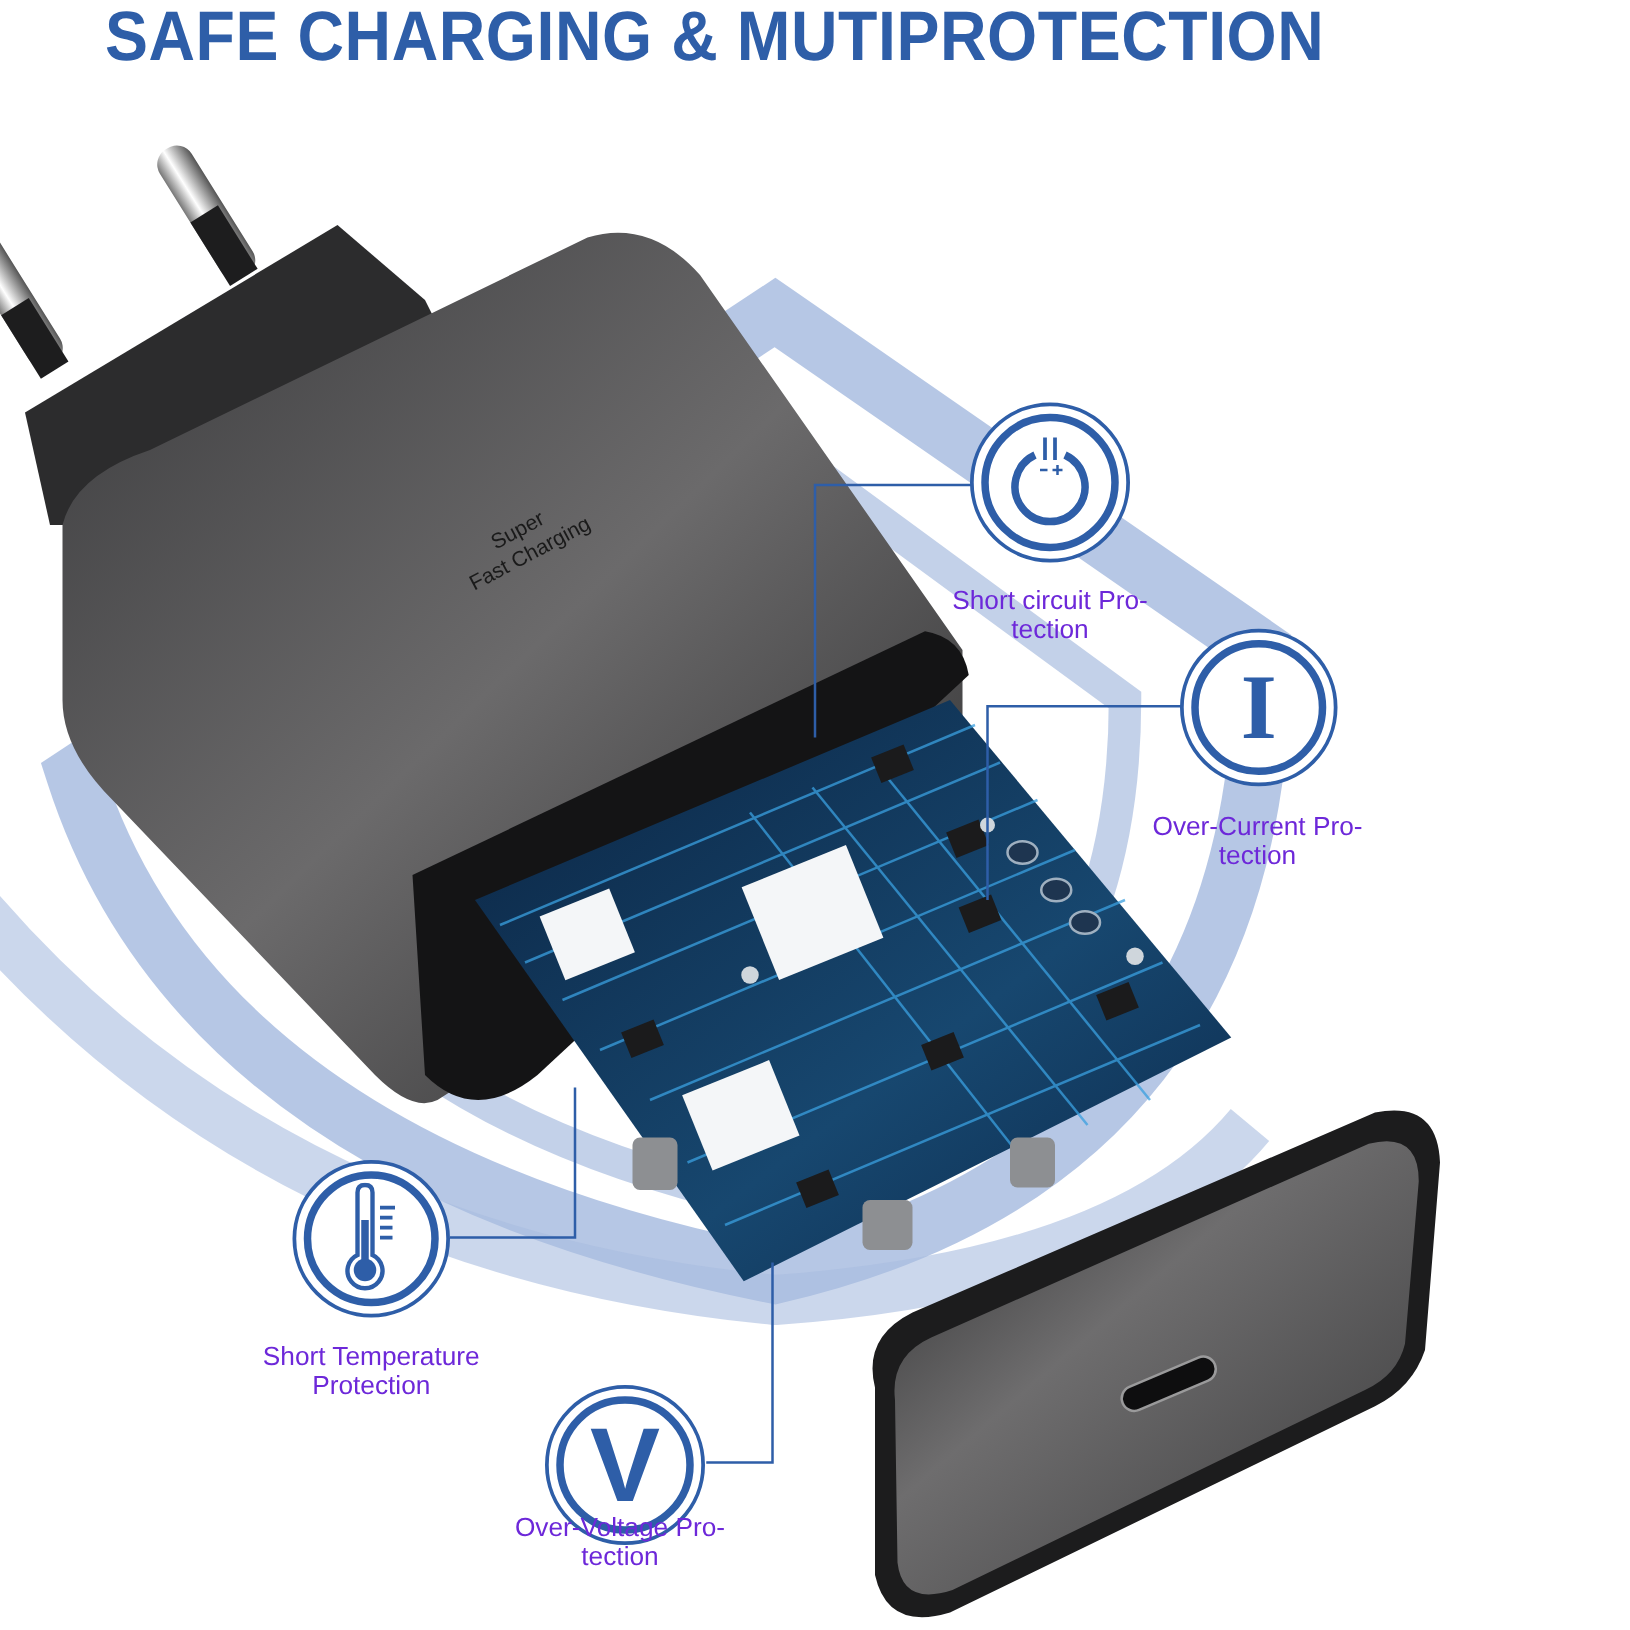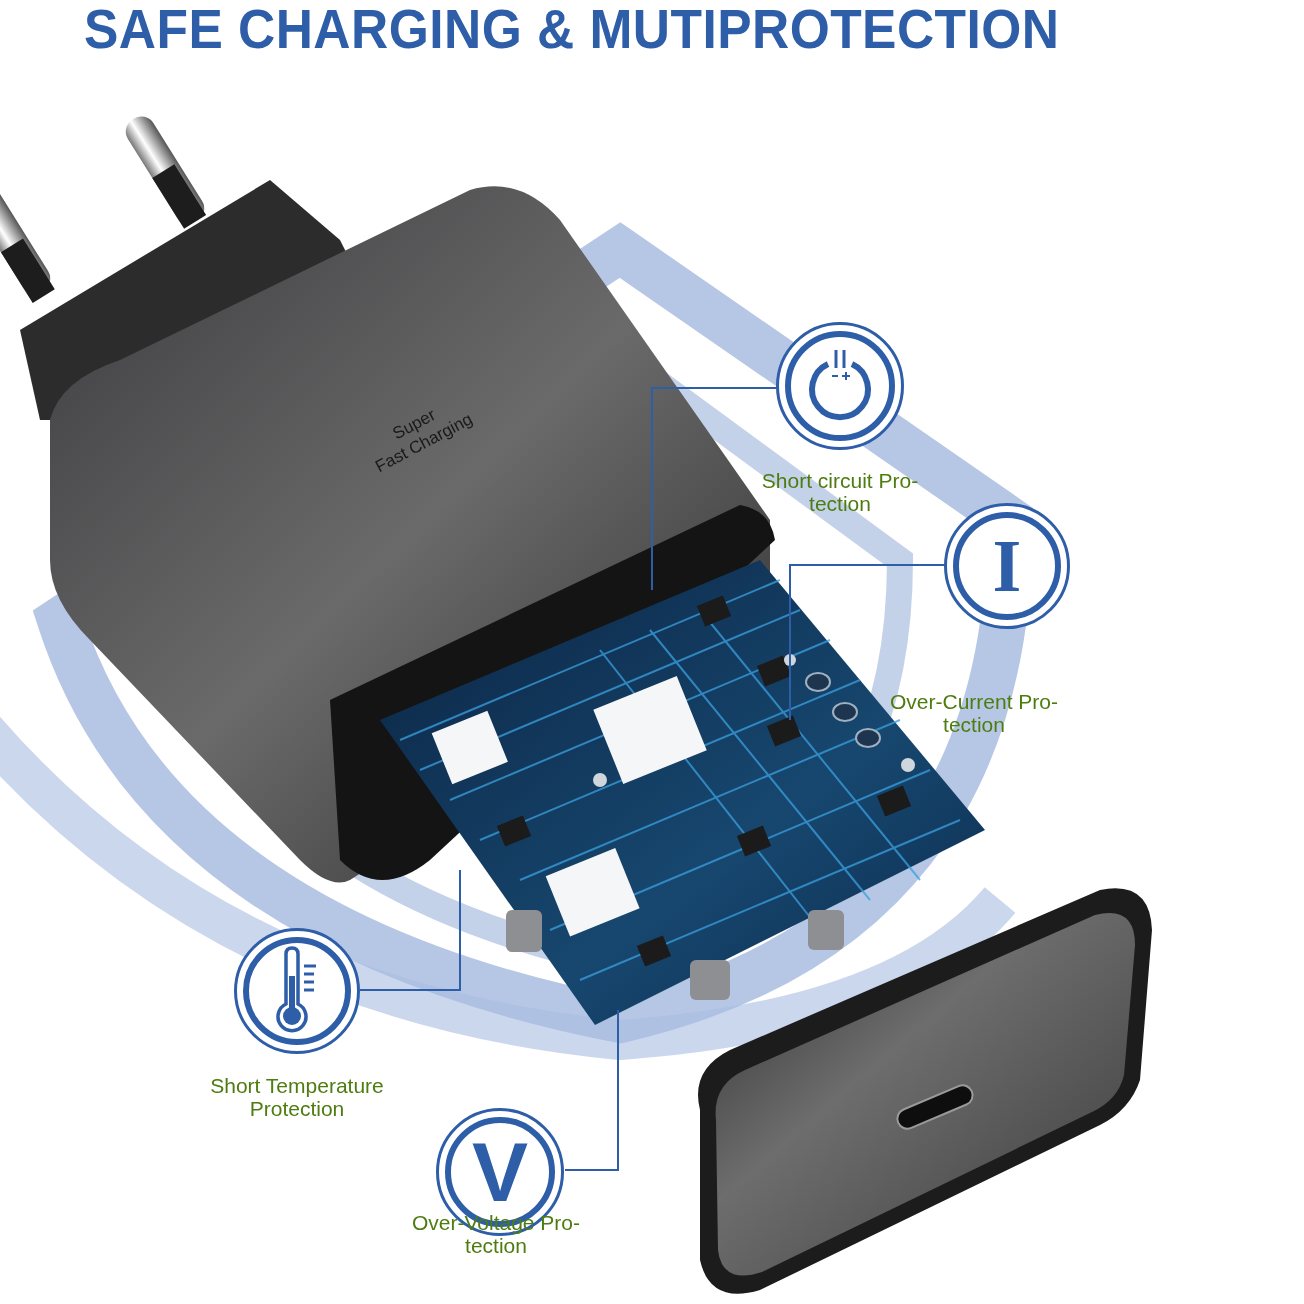--- a/index.html
+++ b/index.html
@@ -6,21 +6,21 @@
   body { width:1304px; height:1304px; position:relative; overflow:hidden; font-family:"Liberation Sans", sans-serif; }
   .title {
     position:absolute; left:84px; top:-4px; width:1140px;
     font-family:"Liberation Sans", sans-serif; font-weight:700;
     font-size:56px; letter-spacing:0.5px; color:#2e5ea8;
     transform:scaleX(0.92); transform-origin:left top; white-space:nowrap;
   }
   svg.art { position:absolute; left:0; top:0; }
   .label {
     position:absolute; font-family:"Liberation Sans", sans-serif; font-size:21px;
-    color:#4d7c0f; text-align:center; line-height:23px;
+    color:#6d28d9; text-align:center; line-height:23px;
   }
   .badge {
     position:absolute; border-radius:50%; box-sizing:border-box;
     border:3px solid #2e5ea8; background:#ffffff;
   }
   .badge .inner {
     position:absolute; left:6px; top:6px; right:6px; bottom:6px; border-radius:50%;
     border:6px solid #2e5ea8; box-sizing:border-box; display:flex; align-items:center; justify-content:center;
     color:#2e5ea8;
   }
@@ -157,21 +157,21 @@
 <div class="label" style="left:740px; top:469px; width:200px;">
   <div>Short circuit Pro-</div>
     <div>tection</div>
 </div>
 
 <div class="badge" style="left:944px; top:503px; width:126px; height:126px;">
   <div class="inner">
       <span class="glyph-I">I</span>
     </div>
 </div>
-<div class="label" style="left:868px; top:650px; width:212px;margin-top:40px;">
+<div class="label" style="left:900px; top:650px; width:212px;">
   <div>Over-Current Pro-</div>
     <div>tection</div>
 </div>
 
 <div class="badge" style="left:234px; top:928px; width:126px; height:126px;">
   <div class="inner">
     <svg width="70" height="90" viewBox="0 0 70 90">
       <path d="M 24 8 Q 24 2 30 2 Q 36 2 36 8 L 36 58 A 14 14 0 1 1 24 58 Z" fill="none" stroke="#2e5ea8" stroke-width="3.5"></path>
       <rect x="27" y="30" width="6" height="34" fill="#2e5ea8"></rect>
       <circle cx="30" cy="70" r="9" fill="#2e5ea8"></circle>

